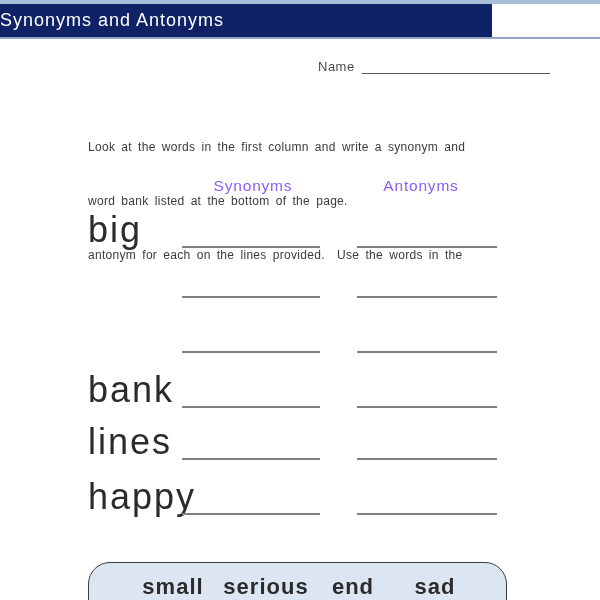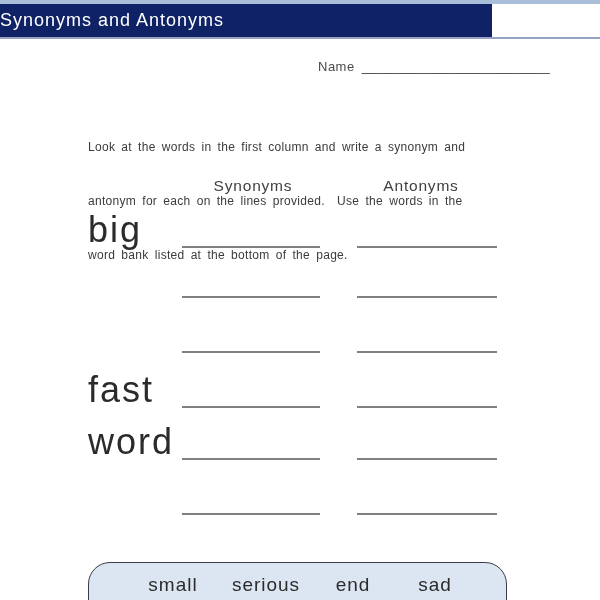--- a/index.html
+++ b/index.html
@@ -73,21 +73,21 @@
     white-space: pre-wrap;
   }
 
   
   .col-header {
     position: absolute;
     top: 177px;
     transform: translateX(-50%);
     font-size: 15.5px;
     letter-spacing: 0.8px;
-    color: #404040;
+    color: #8b5cf6;
     white-space: nowrap;
   }
   .col-header.syn { left: 253px; }
   .col-header.ant { left: 421px; }
 
   
   .row {
     position: absolute;
     left: 0;
     width: 600px;
@@ -121,24 +121,25 @@
     height: 60px;
     background: #dce6f2;
     border: 1.5px solid #3c3c46;
     border-radius: 22px;
     box-sizing: border-box;
   }
   .bank-word {
     position: absolute;
     top: 574px;
     transform: translateX(-50%);
-    font-size: 19px;
+    font-size: 22px;
     letter-spacing: 1px;
     color: #2b2b2b;
     white-space: nowrap;
+    font-weight: bold;
   }
   .bank-word.w0 { left: 173px; }
   .bank-word.w1 { left: 266px; }
   .bank-word.w2 { left: 353px; }
   .bank-word.w3 { left: 435px; }
 </style>
 </head>
 <body>
 
 <div class="top-strip"></div>
@@ -146,51 +147,52 @@
   <span class="title">Synonyms and Antonyms</span>
 </div>
 <div class="bar-underline"></div>
 
 <div class="name-area">
   <span>Name</span><span class="name-line">__________________________</span>
 </div>
 
 <div class="instructions">
   <div>Look at the words in the first column and write a synonym and</div>
+  <div>word bank listed at the bottom of the page.</div>
   <div>antonym for each on the lines provided.  Use the words in the</div>
-  <div>word bank listed at the bottom of the page.</div>
 </div>
 
 <div class="col-header syn">Synonyms</div>
 <div class="col-header ant">Antonyms</div>
 
 <div class="row" style="top:208px">
   <span class="word">big</span>
   <div class="blank syn"></div>
   <div class="blank ant"></div>
 </div>
 <div class="row" style="top:258px">
   <div class="blank syn"></div>
   <div class="blank ant"></div>
 </div>
 <div class="row" style="top:313px">
   <div class="blank syn"></div>
   <div class="blank ant"></div>
 </div>
 <div class="row" style="top:368px">
-  <span class="word">fast</span>
+  <span class="word">bank</span>
   <div class="blank syn"></div>
   <div class="blank ant"></div>
 </div>
 <div class="row" style="top:420px">
-  <span class="word">word</span>
+  <span class="word">lines</span>
   <div class="blank syn"></div>
   <div class="blank ant"></div>
 </div>
 <div class="row" style="top:475px">
+  <span class="word">happy</span>
   <div class="blank syn"></div>
   <div class="blank ant"></div>
 </div>
 
 <div class="bank-box"></div>
 <span class="bank-word w0">small</span>
 <span class="bank-word w1">serious</span>
 <span class="bank-word w2">end</span>
 <span class="bank-word w3">sad</span>
 

